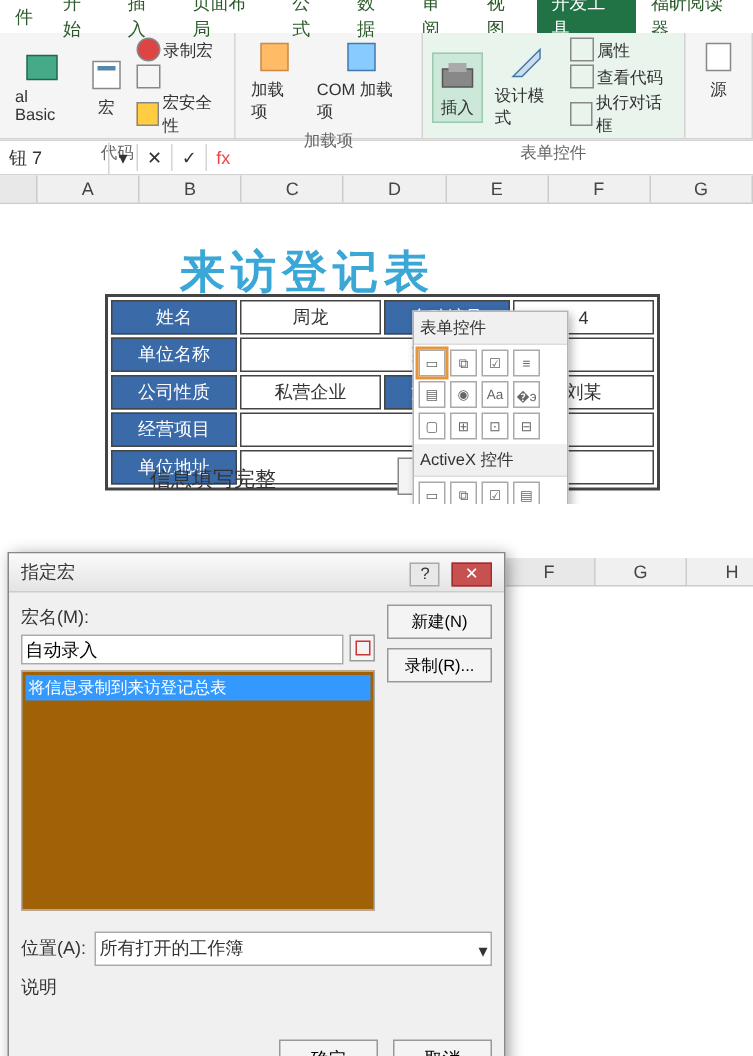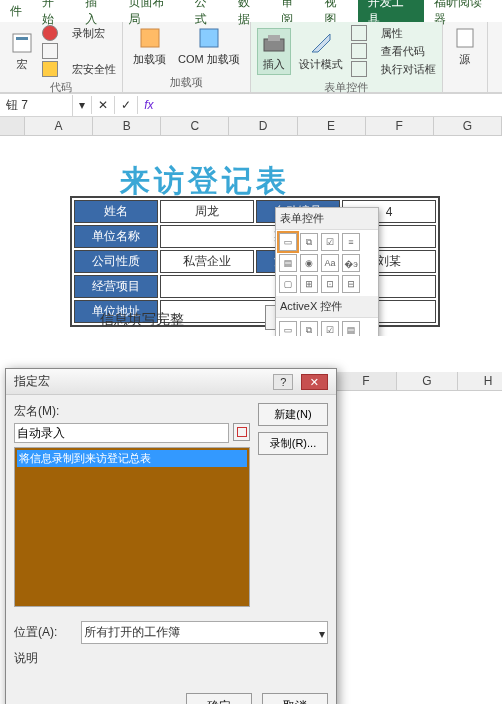--- a/index.html
+++ b/index.html
@@ -7,26 +7,26 @@
 .tabs{display:flex;align-items:center;height:22px;background:#fff}
 .tab{padding:3px 10px;font-size:12px;color:#2a5a2a;cursor:pointer}
 .tab.active{background:#217346;color:#fff}
 .rib-body{display:flex;height:70px;background:#f5f5f5;border-bottom:1px solid #d4d4d4}
 .rib-group{border-right:1px solid #d4d4d4;padding:2px 6px;display:flex;flex-direction:column;justify-content:space-between}
 .rib-group-label{text-align:center;font-size:11px;color:#666;margin-top:2px}
 .rib-row{display:flex;gap:4px;align-items:center}
 .big-btn{display:flex;flex-direction:column;align-items:center;padding:2px 4px;cursor:pointer;font-size:11px}
 .big-btn .ic{width:24px;height:24px;margin-bottom:2px}
 .big-btn.active{background:#cce8d8;border:1px solid #9ac9ad}
-.small-item{font-size:11px;display:flex;align-items:center;gap:14px;padding:1px 0}
+.small-item{font-size:11px;display:flex;align-items:center;gap:2px;padding:1px 0}
 .ic-sq{width:14px;height:14px;display:inline-block;border:1px solid #888;vertical-align:middle}
 .namebox{display:flex;align-items:center;height:22px;border-bottom:1px solid #d4d4d4}
 .nb-cell{border-right:1px solid #d4d4d4;padding:2px 6px;font-size:12px}
 .nb-name{width:60px}
-.nb-fx{padding:2px 6px;font-style:italic;color:#6d28d9}
+.nb-fx{padding:2px 6px;color:#ef4444}
 .sheet{position:relative}
 .col-hdrs{display:flex;background:#f0f0f0;border-bottom:1px solid #ccc}
 .col-hdr{width:70px;text-align:center;border-right:1px solid #ccc;font-size:12px;color:#444;height:18px;line-height:18px}
 .col-hdr:first-child{width:25px;background:#e8e8e8}
 .grid-rows{position:relative}
 .title-txt{position:absolute;left:120px;top:25px;font-size:30px;font-weight:bold;color:#3aa7d6;letter-spacing:4px}
 .form-tbl{position:absolute;left:70px;top:60px;border:2px solid #444;background:#fff;font-size:12px}
 .form-tbl td{border:1px solid #444;padding:2px 6px;text-align:center;height:16px}
 .hcell{background:#3a6aa8;color:#fff;width:70px}
 .vcell{width:80px}
@@ -44,21 +44,21 @@
 .dlg-x{background:#c75050;color:#fff;padding:1px 8px;border:1px solid #a03030;cursor:pointer;font-size:11px}
 .dlg-q{background:#e8e8e8;border:1px solid #aaa;padding:1px 6px;margin-right:4px;cursor:pointer;font-size:11px}
 .dlg-body{padding:8px;display:flex;gap:8px}
 .dlg-left{flex:1}
 .dlg-right{width:70px;display:flex;flex-direction:column;gap:6px}
 .dlg-right button{padding:3px 4px;font-size:11px;background:#f4f4f4;border:1px solid #999;cursor:pointer}
 .txt-in{width:100%;border:1px solid #aaa;padding:2px;font-size:12px;box-sizing:border-box}
 .list-box{width:100%;height:160px;border:1px solid #aaa;background:#a16207;margin-top:4px;padding:2px;box-sizing:border-box}
 .list-item{padding:1px 2px;background:#3399ff;color:#fff;font-size:11px}
 .dlg-foot{padding:6px 8px 10px;display:flex;flex-direction:column;gap:6px}
-.loc-row{display:flex;align-items:center;gap:24px}
+.loc-row{display:flex;align-items:center;gap:6px}
 .sel{flex:1;border:1px solid #aaa;padding:2px;background:#fff;display:flex;justify-content:space-between;align-items:flex-end}
 .btn-row{display:flex;justify-content:flex-end;gap:10px;margin-top:20px}
 .btn-row button{padding:4px 20px;border:1px solid #999;background:#f4f4f4;cursor:pointer;font-size:12px}
 .ref-ic{width:16px;height:16px;border:1px solid #999;background:#f4f4f4;display:inline-block;vertical-align:middle;position:relative}
 .ref-ic:after{content:"";position:absolute;left:3px;top:3px;width:8px;height:8px;border:1px solid #c33}
 .grid2{position:absolute;left:336px;top:372px}
 .grid2 .col-hdrs .col-hdr{width:60px}
 svg{display:block}
 </style>
 </head>
@@ -73,20 +73,28 @@
     <div class="tab">公式</div>
     <div class="tab">数据</div>
     <div class="tab">审阅</div>
     <div class="tab">视图</div>
     <div class="tab active">开发工具</div>
     <div class="tab">福昕阅读器</div>
   </div>
   <div class="rib-body">
     <div class="rib-group">
       <div class="rib-row">
+        <div class="big-btn">
+          <span class="ic">
+              <svg viewBox="0 0 24 24">
+                <rect x="2" y="4" width="20" height="16" fill="#4a8" stroke="#265"></rect>
+              </svg>
+            </span>
+          <span>al Basic</span>
+        </div>
         <div class="big-btn">
           <span class="ic">
               <svg viewBox="0 0 24 24">
                 <rect x="3" y="3" width="18" height="18" fill="#fff" stroke="#888"></rect>
                 <rect x="6" y="6" width="12" height="3" fill="#58a"></rect>
               </svg>
             </span>
           <span>宏</span>
         </div>
         <div style="display:flex;flex-direction:column">

